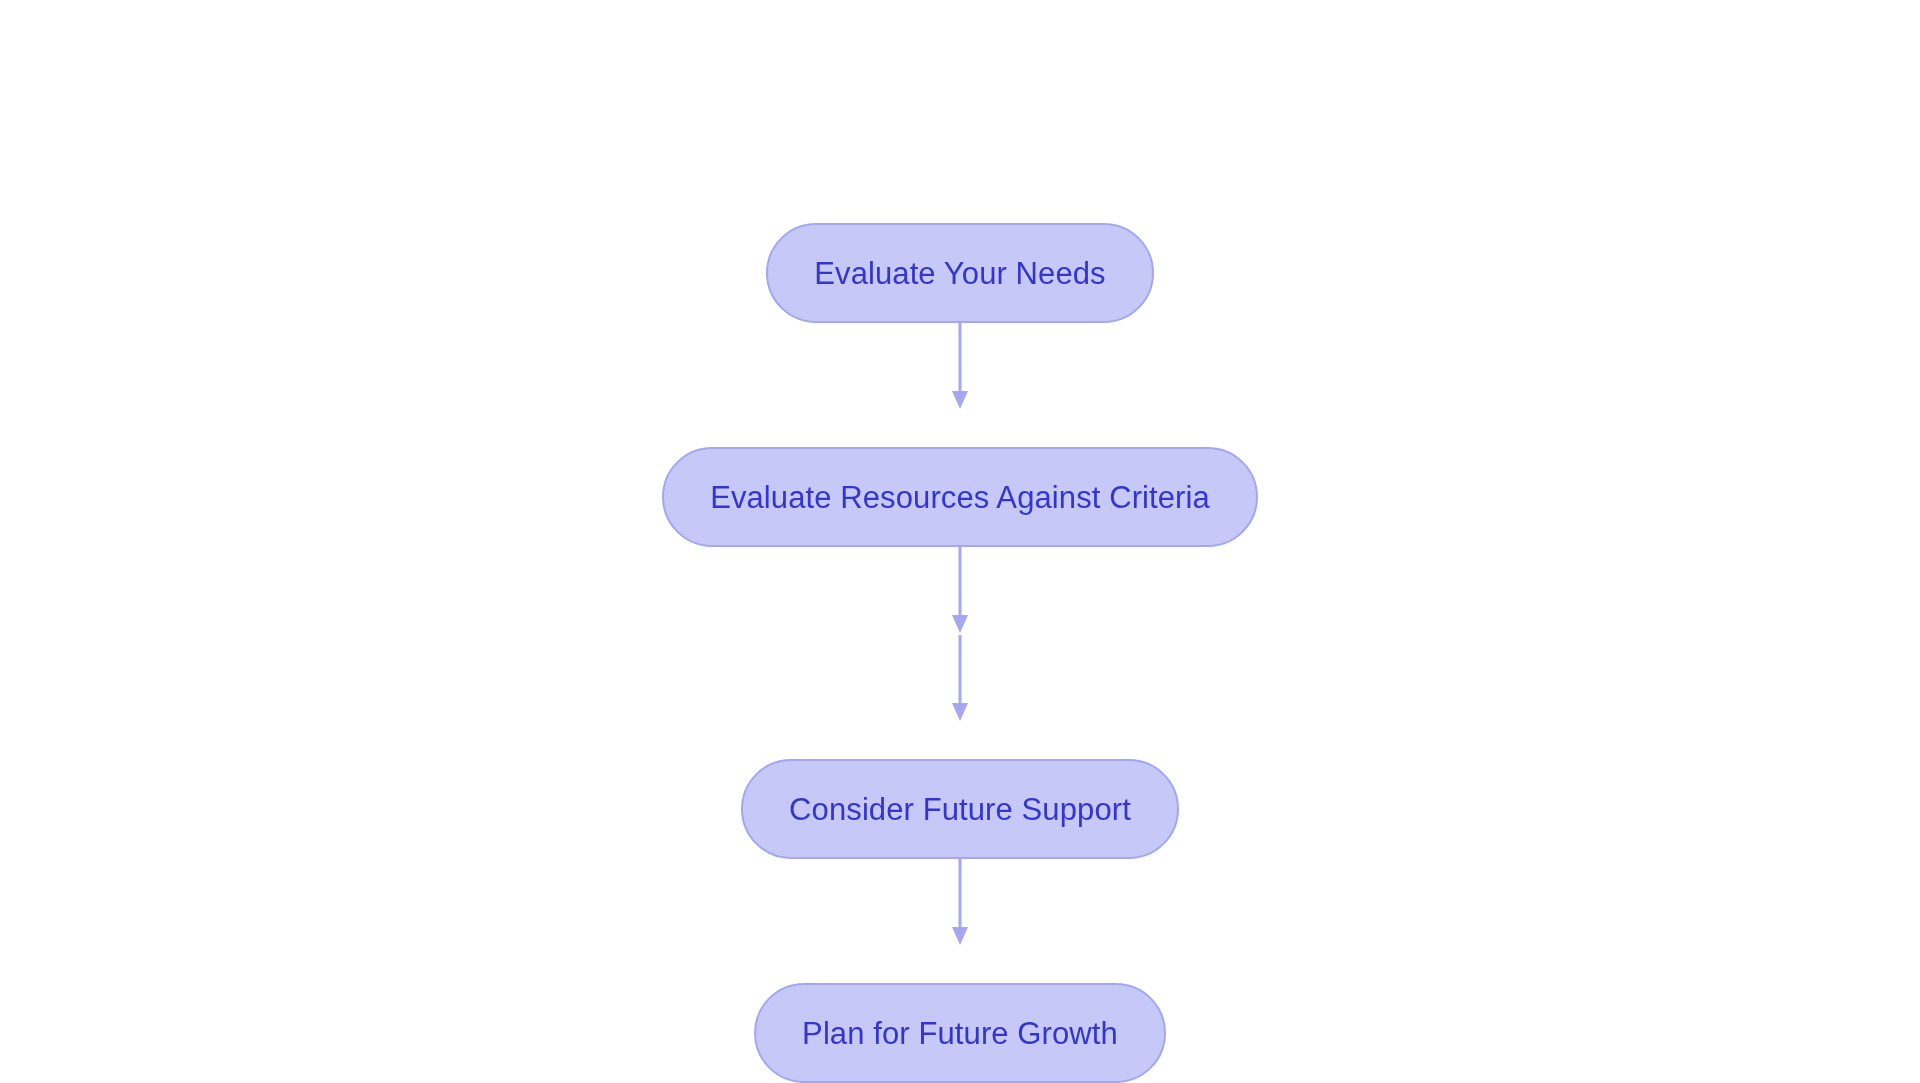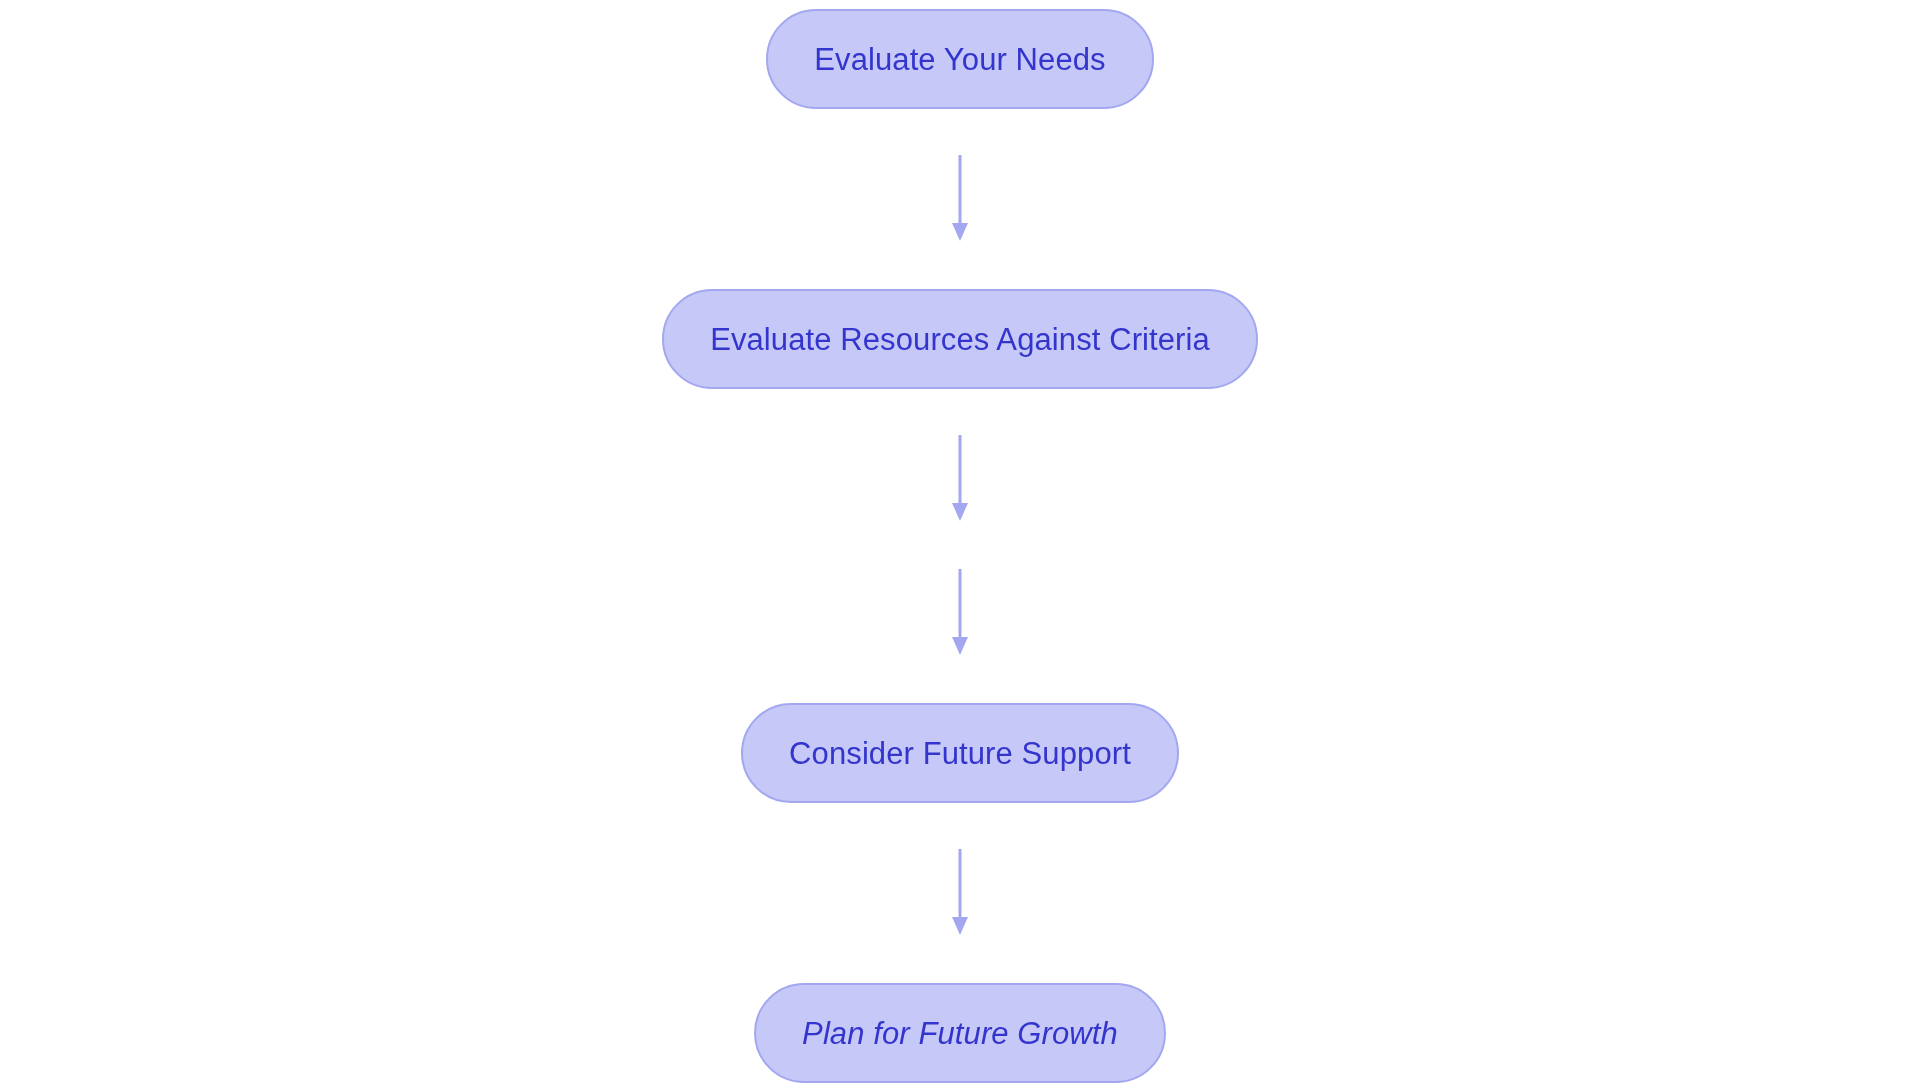--- a/index.html
+++ b/index.html
@@ -23,51 +23,52 @@
 
   .flow-column {
     position: absolute;
     left: 0;
     top: 0;
     width: 1920px;
     height: 1083px;
     display: flex;
     flex-direction: column;
     align-items: center;
-    justify-content: space-between;
+    justify-content: flex-end;
   }
 
   .flow-node {
     box-sizing: border-box;
     display: flex;
     align-items: center;
     justify-content: center;
     background: #c6c8f8;
     border: 2px solid #a3a7f0;
     border-radius: 999px;
     color: #3335cc;
     white-space: nowrap;
     flex: none;
+    margin-top: 36px;
   }
 
   .flow-node .node-label {
     font-size: 31px;
     line-height: 1;
     color: #3335cc;
     letter-spacing: 0.1px;
     font-weight: 400;
     padding: 0 46px;
   }
 
   
   .node-0 { margin-top: 9px;  height: 100px; }
   .node-1 { height: 100px; }
   .node-2 { height: 100px; }
   .node-3 { height: 100px; }
-  .node-4 { height: 100px; font-style: italic; }
+  .node-4 { height: 100px; }
 
   .flow-connector {
     position: relative;
     width: 40px;
     flex: none;
     display: flex;
     justify-content: center;
   }
   .conn-0 { height: 88px; }
   .conn-1 { height: 88px; }

